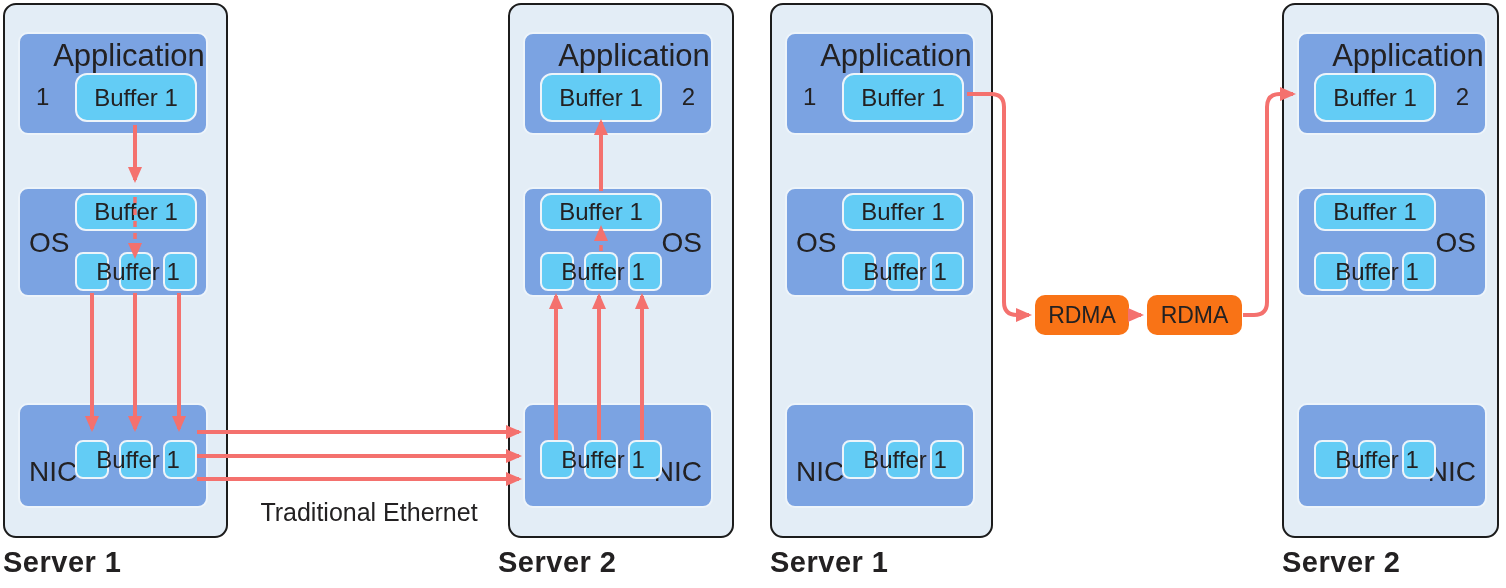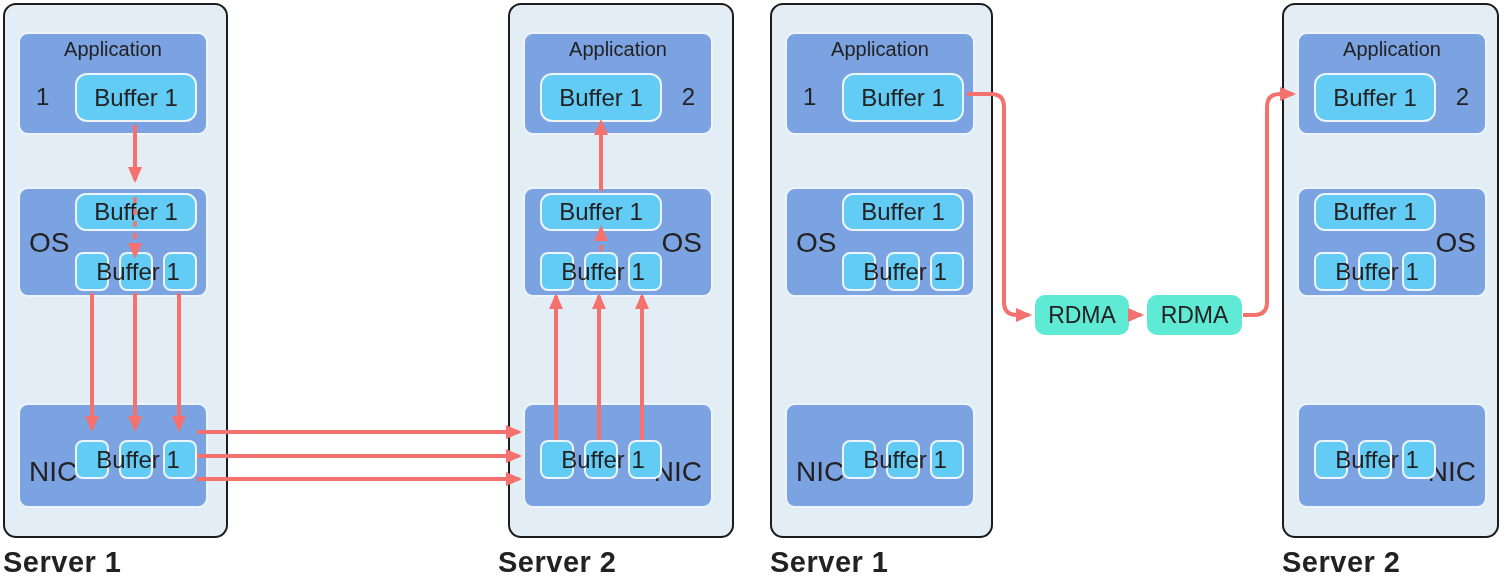--- a/index.html
+++ b/index.html
@@ -17,21 +17,21 @@
   .s2{left:508px;width:226px}
   .s3{left:770px;width:223px}
   .s4{left:1282px;width:217px}
   .layer{
     position:absolute;left:13px;width:190px;box-sizing:border-box;
     background:#7ba3e2;border:2px solid #edf4fa;border-radius:10px;
   }
   .app{top:27px;height:103px}
   .os{top:182px;height:110px}
   .nic{top:398px;height:105px}
-  .layer-title{position:absolute;top:4px;left:0;width:100%;text-align:center;font-size:20px;}
+  .layer-title{position:absolute;top:4px;left:0;width:100%;text-align:center;font-size:31px;padding-left:16px;}
   .buffer{
     position:absolute;box-sizing:border-box;background:#63ccf5;border:2px solid #edf4fa;
     display:flex;align-items:center;justify-content:center;font-size:24px;
   }
   .app .buffer{top:39px;width:122px;height:49px;border-radius:12px;}
   .left  .app .buffer{left:55px}
   .right .app .buffer{left:15px}
   .os .buffer{top:4px;width:122px;height:38px;border-radius:11px;}
   .left  .os .buffer{left:55px}
   .right .os .buffer{left:15px}
@@ -56,21 +56,21 @@
   .right .side-label{right:9px}
   .server-name{
     position:absolute;top:546px;text-align:left;font-size:29px;font-weight:600;letter-spacing:0.5px;
   }
   .n1{left:3px;width:225px}
   .n2{left:498px;width:226px}
   .n3{left:770px;width:223px}
   .n4{left:1282px;width:217px}
   .ethernet-label{position:absolute;left:228px;top:498px;width:282px;text-align:center;font-size:25px;z-index:2;}
   .rdma-box{
-    position:absolute;top:295px;height:40px;box-sizing:border-box;background:#5eead4;border-radius:10px;
+    position:absolute;top:295px;height:40px;box-sizing:border-box;background:#f97316;border-radius:10px;
     display:flex;align-items:center;justify-content:center;font-size:23px;z-index:4;
   }
   .rdma-1{left:1035px;width:94px}
   .rdma-2{left:1147px;width:95px}
 </style>
 </head>
 <body>
 
 <div class="canvas">
 
@@ -178,20 +178,21 @@
         <div class="cell"></div>
         <div class="cell"></div>
       </div>
       <div class="cells-text">Buffer 1</div>
     </div>
   </div>
 
   <div class="rdma-box rdma-1">RDMA</div>
   <div class="rdma-box rdma-2">RDMA</div>
 
+  <div class="ethernet-label">Traditional Ethernet</div>
 
   <div class="server-name n1">Server 1</div>
   <div class="server-name n2">Server 2</div>
   <div class="server-name n3">Server 1</div>
   <div class="server-name n4">Server 2</div>
 
   <svg class="arrows" viewBox="0 0 1506 588" xmlns="http://www.w3.org/2000/svg">
     <defs>
       <marker id="ah" markerUnits="userSpaceOnUse" markerWidth="18" markerHeight="16" refX="14" refY="8" orient="auto">
         <path d="M1,1 L17,8 L1,15 Z" fill="#f4716e"></path>

